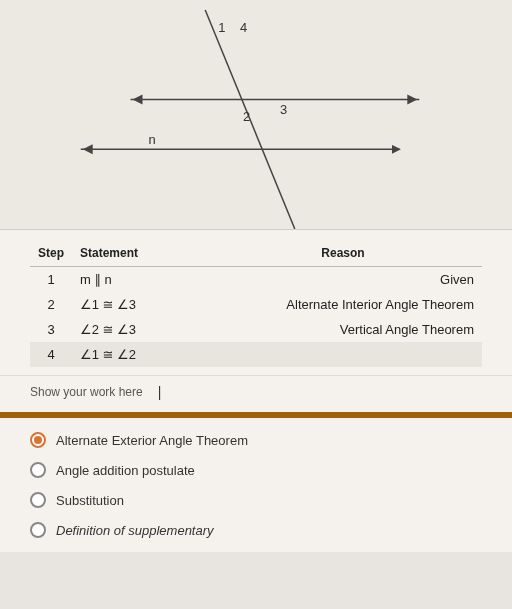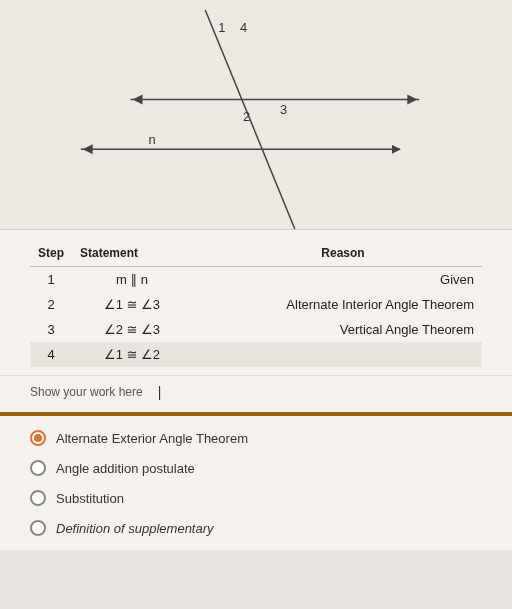--- a/index.html
+++ b/index.html
@@ -57,21 +57,21 @@
       vertical-align: middle;
     }
 
     .proof-table tbody tr td.step-col {
       width: 40px;
       text-align: center;
     }
 
     .proof-table tbody tr td.statement-col {
       width: 120px;
-      text-align: center;
+      text-align: left;
       margin-top: 37px;
     }
 
     .proof-table tbody tr td.reason-col {
       text-align: right;
     }
 
     .proof-table tbody tr:last-child {
       background: #e8e4de;
     }
@@ -91,21 +91,21 @@
     }
 
     .show-work-cursor {
       font-size: 14px;
       color: #333;
     }
 
     .options-section {
       background: #f5f2ee;
       padding: 14px 22px 14px 30px;
-      border-top: 4px solid #a16207;
+      border-top: 6px solid #a16207;
     }
 
     .option-item {
       display: flex;
       align-items: center;
       gap: 10px;
       margin-bottom: 14px;
       cursor: pointer;
     }
 

